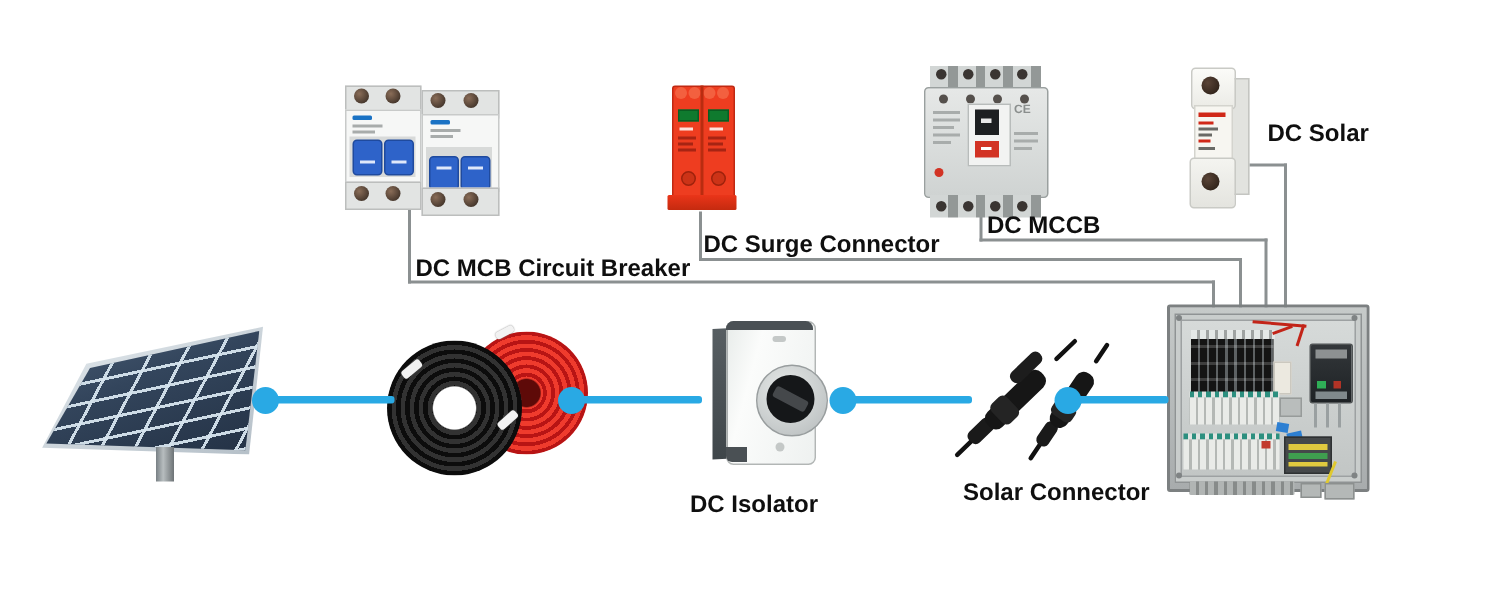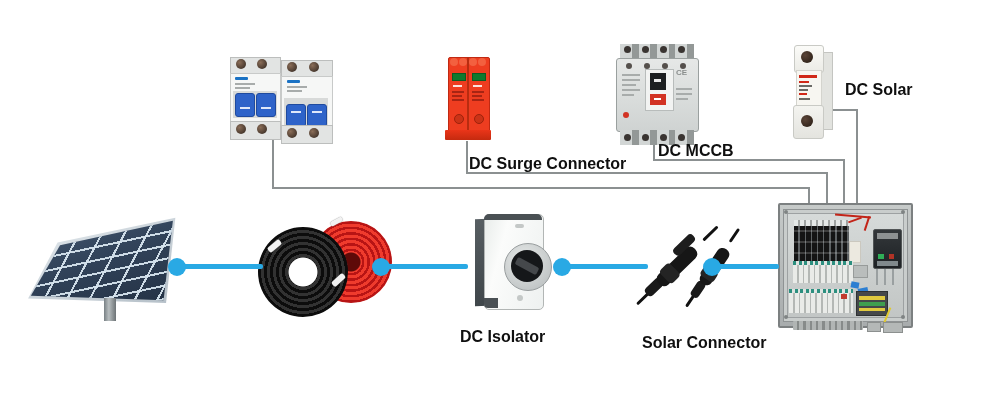--- a/index.html
+++ b/index.html
@@ -240,19 +240,20 @@
 
   <div class="bseg" style="left:177px;width:86px"></div>
   <div class="bseg" style="left:381px;width:87px"></div>
   <div class="bseg" style="left:562px;width:86px"></div>
   <div class="bseg" style="left:712px;width:67px"></div>
   <div class="bdot" style="left:168px"></div>
   <div class="bdot" style="left:372px"></div>
   <div class="bdot" style="left:553px"></div>
   <div class="bdot" style="left:703px"></div>
 
+  <div class="lbl" style="left:277px;top:171px">DC MCB Circuit Breaker</div>
   <div class="lbl" style="left:469px;top:155px">DC Surge Connector</div>
   <div class="lbl" style="left:658px;top:142px">DC MCCB</div>
   <div class="lbl" style="left:845px;top:81px">DC Solar</div>
   <div class="lbl" style="left:460px;top:328px">DC Isolator</div>
-  <div class="lbl" style="left:642px;top:334px">Solar Connector</div>
+  <div class="lbl" style="left:642px;top:320px">Solar Connector</div>
 
 </div>
 
 </body></html>

